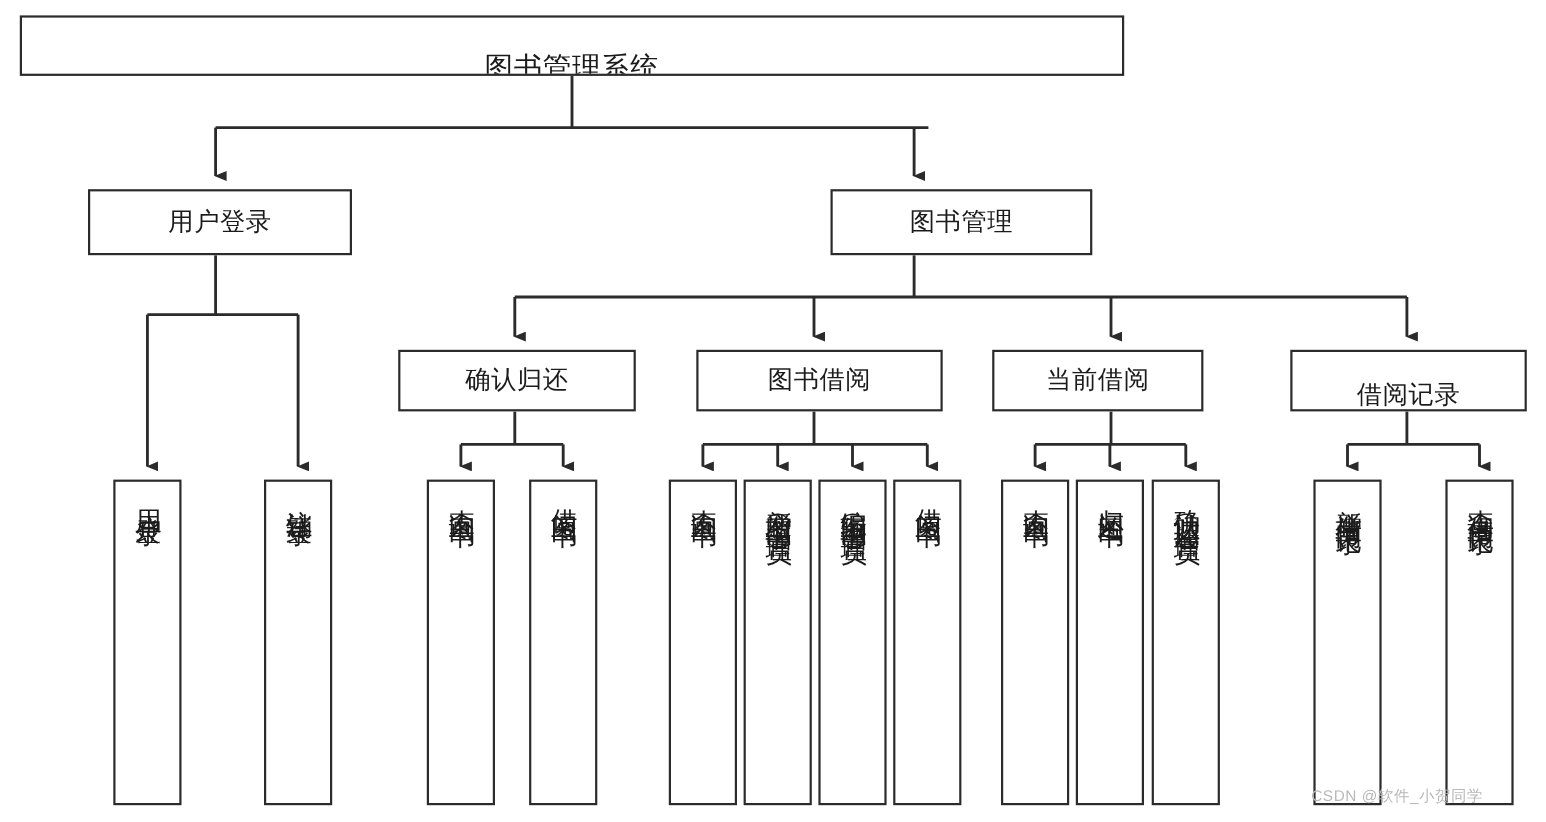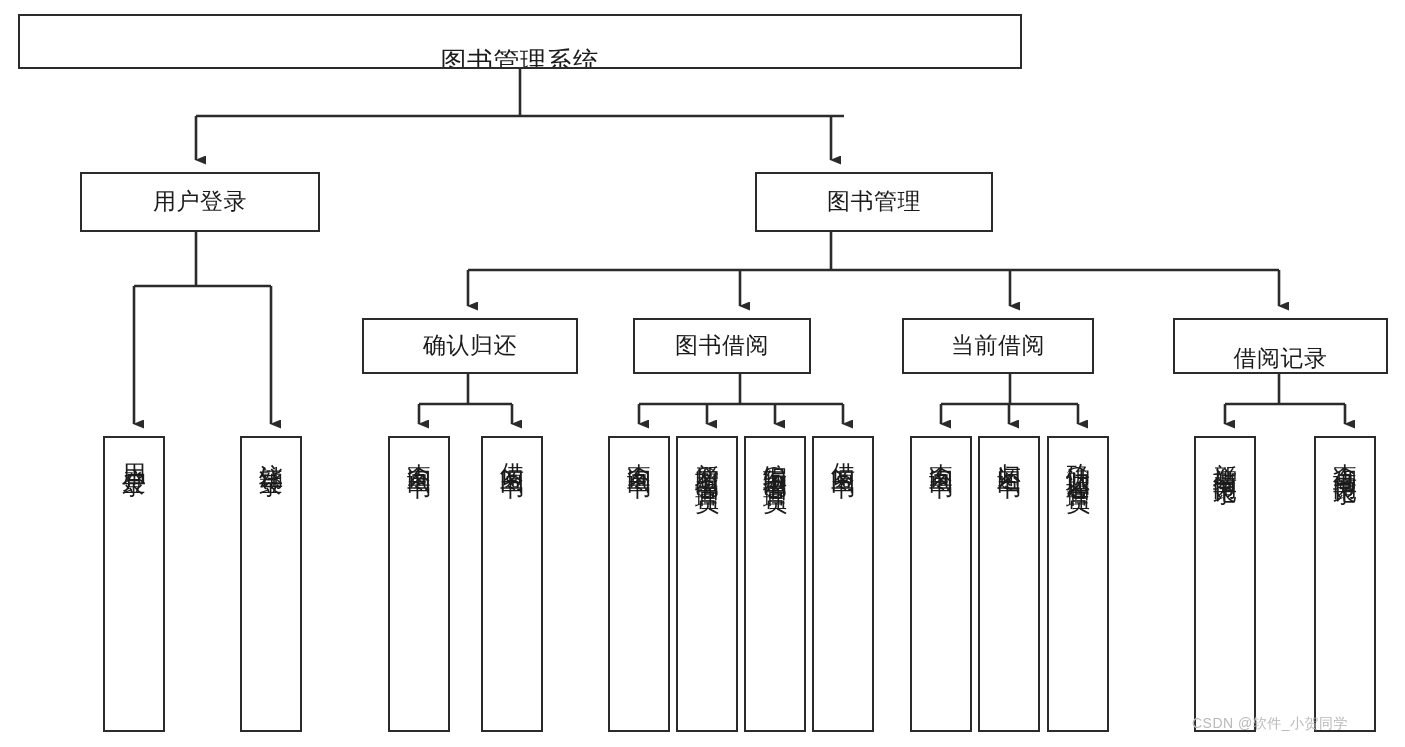--- a/index.html
+++ b/index.html
@@ -131,21 +131,21 @@
   <div class="node horiz" style="left:80px; top:172px; width:240px; height:60px;">
     <span class="label">用户登录</span>
   </div>
   <div class="node horiz" style="left:755px; top:172px; width:238px; height:60px;">
     <span class="label">图书管理</span>
   </div>
 
   <div class="node horiz" style="left:362px; top:318px; width:216px; height:56px;">
     <span class="label">确认归还</span>
   </div>
-  <div class="node horiz" style="left:633px; top:318px; width:178px; height:56px;">
+  <div class="node horiz" style="left:633px; top:318px; width:224px; height:56px;">
     <span class="label">图书借阅</span>
   </div>
   <div class="node horiz" style="left:902px; top:318px; width:192px; height:56px;">
     <span class="label">当前借阅</span>
   </div>
   <div class="node horiz" style="left:1173px; top:318px; width:215px; height:56px;align-items:flex-end;">
     <span class="label">借阅记录</span>
   </div>
 
   <div class="node vert" style="left:103px; top:436px; width:62px; height:296px;">

